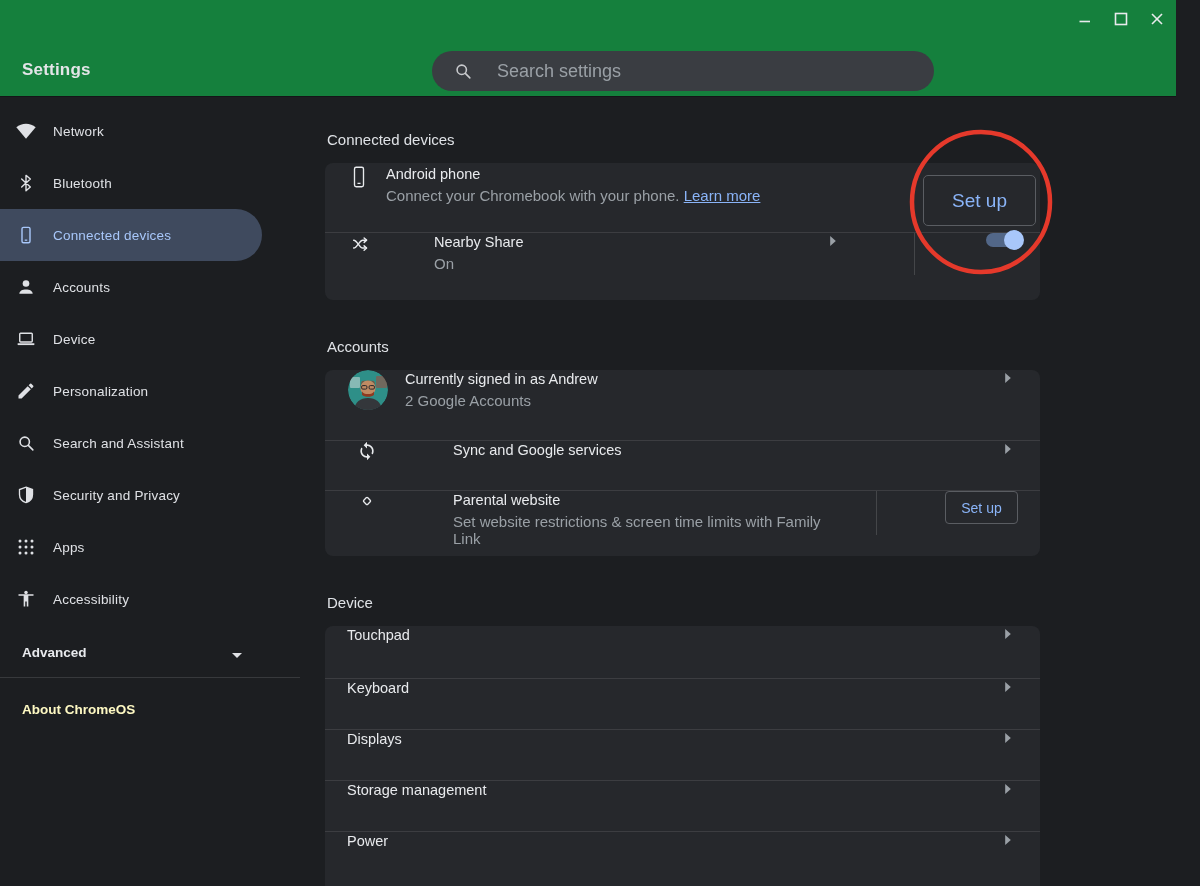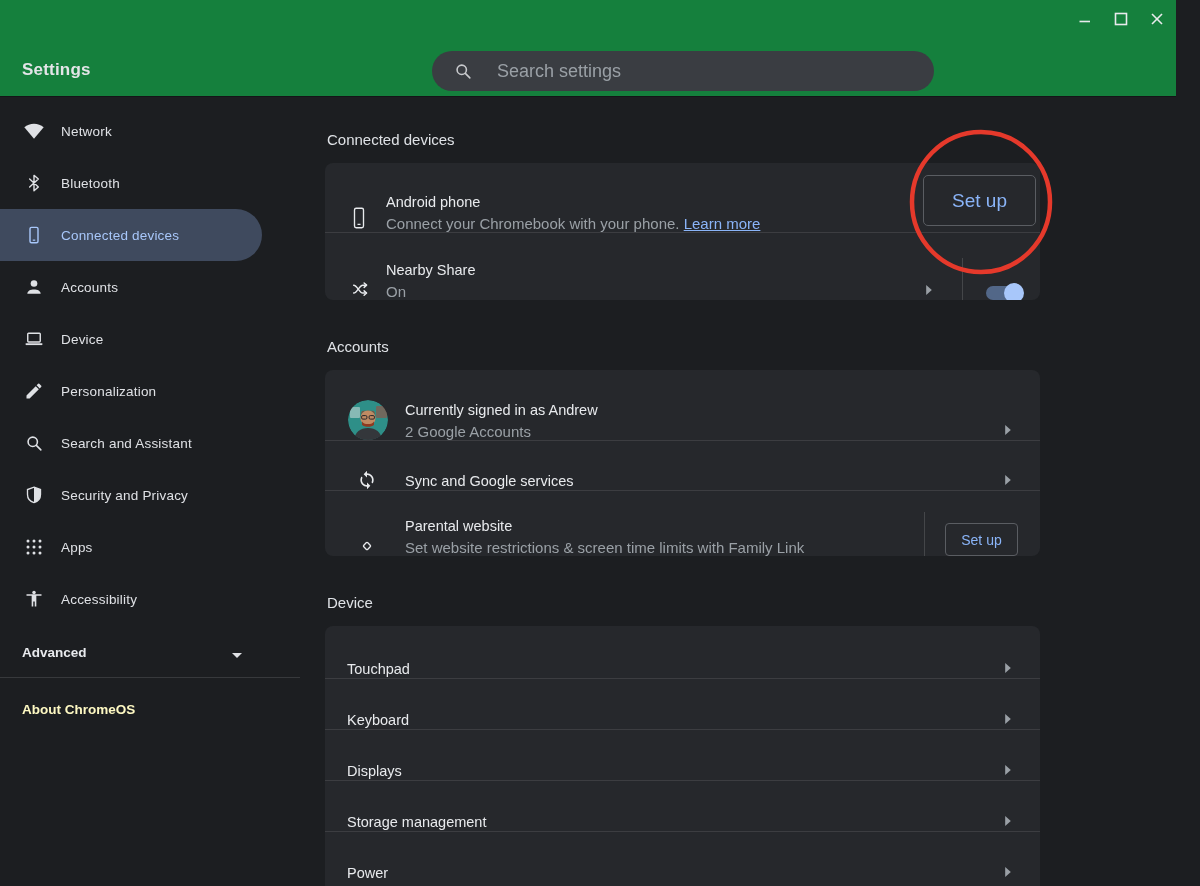--- a/index.html
+++ b/index.html
@@ -34,21 +34,21 @@
   .search-pill svg { flex:0 0 auto; }
   .search-input {
     flex:1; height:100%; margin-left:24px; background:transparent; border:none; outline:none;
     color:#e8eaed; font-size:18px; font-family:"Liberation Sans", sans-serif;
   }
   .search-input::placeholder { color:#9aa0a6; }
   
   .sidebar { position:absolute; left:0; top:97px; width:300px; bottom:0; }
   .nav-list { padding-top:8px; }
   .nav-item {
-    height:52px; display:flex; align-items:center; padding-left:24px;
+    height:52px; display:flex; align-items:center; padding-left:16px;
     cursor:default; color:#dfe1e5;
   }
   .nav-item .nav-ic { width:20px; height:20px; color:#dfe1e5; flex:0 0 auto; }
   .nav-item .nav-label { margin-left:17px; font-size:13.5px; font-weight:500; letter-spacing:.2px; }
   .nav-item.selected {
     width:262px; background:#3f4a5e; border-radius:0 26px 26px 0; color:#a8c7fa;
   }
   .nav-item.selected .nav-ic { color:#a8c7fa; }
   .nav-item.selected .nav-label { color:#a8c7fa; }
   .advanced-row {
@@ -62,22 +62,22 @@
     font-size:13.5px; font-weight:700; color:#fef9c3;
   }
   
   .content { position:absolute; left:325px; top:97px; width:715px; }
   .section-title {
     font-size:15px; font-weight:400; color:#dfe2e6; line-height:18px;
     margin:34px 0 14px 2px;
   }
   .section-title.mt2 { margin-top:38px; }
   .card { background:#26282c; border-radius:8px; width:715px; overflow:hidden; }
-  .row { display:flex; align-items:flex-end; position:relative; }
-  .row + .row, .row.bordered { border-top:1px solid rgba(255,255,255,.10); }
+  .row { display:flex; align-items:flex-start; position:relative; }
+  .row + .row, .row.bordered { border-top:1px solid rgba(255,255,255,.10);gap:48px; }
   .icon-col { width:61px; padding-left:25px; display:flex; align-items:center; flex:0 0 auto; color:#e8eaed; }
   .icon-col-wide { width:80px; padding-left:32px; display:flex; align-items:center; flex:0 0 auto; color:#e8eaed; }
   .text-col { flex:1; min-width:0; }
   .row-title { font-size:14.5px; color:#e8eaed; line-height:18px; }
   .row-sub { font-size:15px; color:#9aa0a6; line-height:17px; margin-top:4px; }
   .row-sub a { color:#8ab4f8; text-decoration:underline; cursor:pointer; }
   .chev { color:#9aa0a6; flex:0 0 auto; }
   .vr { width:1px; background:rgba(255,255,255,.14); flex:0 0 auto; }
   
   .row-android { height:69px; }

